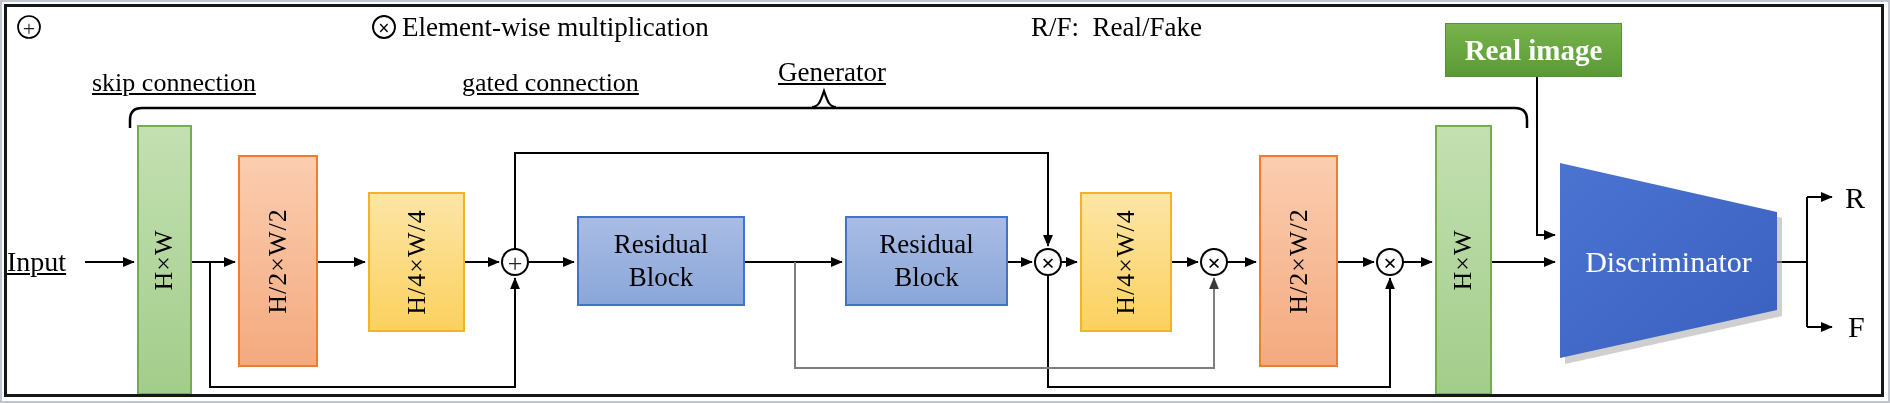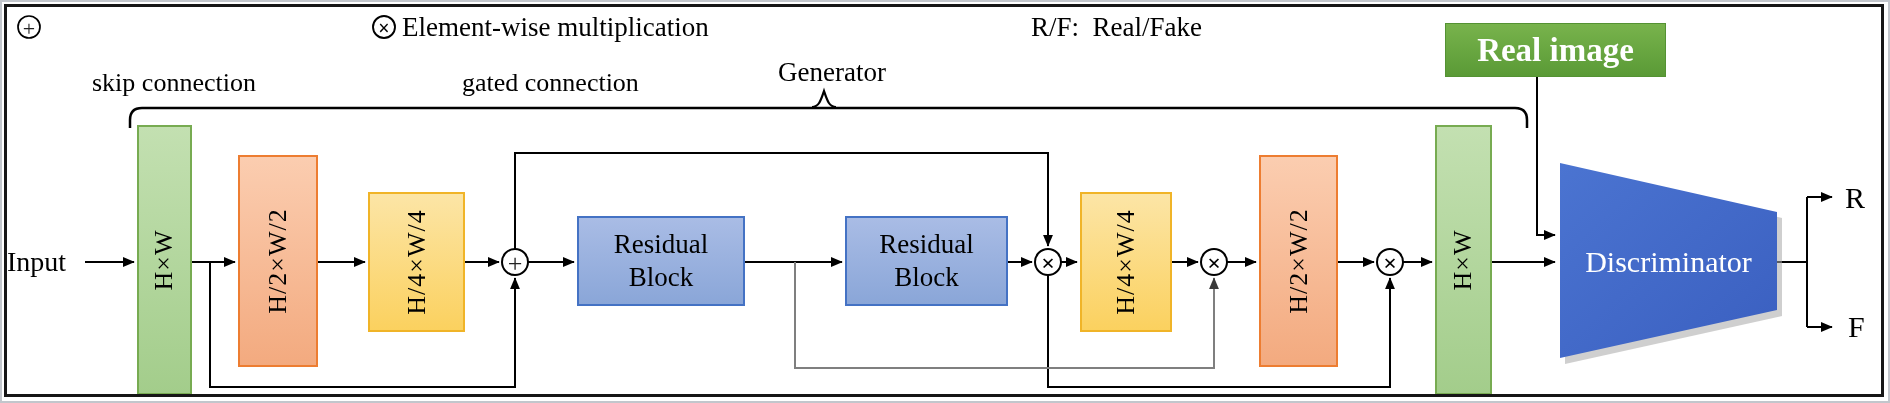--- a/index.html
+++ b/index.html
@@ -16,21 +16,21 @@
     position:absolute;left:4px;top:4px;right:6px;bottom:6px;
     border:3px solid #161616;
     pointer-events:none;
   }
   .outeredge{
     position:absolute;left:0;top:0;right:0;bottom:0;
     border:2px solid #c2c6cc;
     pointer-events:none;
   }
   .wires{position:absolute;left:0;top:0;}
-  .lbl{position:absolute;white-space:nowrap;}
+  .lbl{position:absolute;white-space:nowrap;text-decoration:underline;}
   .legend-item{
     position:absolute;top:11px;height:32px;
     display:flex;align-items:center;gap:5px;
     font-size:27px;
   }
   .pre{white-space:pre;}
   .box{
     position:absolute;box-sizing:border-box;
     border:2px solid #000;
     display:flex;align-items:center;justify-content:center;text-align:right;
@@ -40,25 +40,25 @@
     white-space:nowrap;
     font-size:26px;
     letter-spacing:1px;
   }
   .green {background:linear-gradient(180deg,#c3e0b1 0%,#a3cd8b 100%);border-color:#77ab51;}
   .orange{background:linear-gradient(180deg,#fbcdb0 0%,#f3aa7f 100%);border-color:#ed7d31;}
   .yellow{background:linear-gradient(180deg,#fce5a6 0%,#fbd15f 100%);border-color:#f0b428;}
   .residual{background:linear-gradient(180deg,#a9bce5 0%,#8aa6d8 100%);border-color:#4472c4;}
   .rbtext{display:flex;flex-direction:column;align-items:center;font-size:27px;line-height:1.22;}
   .realimg{
-    position:absolute;left:1445px;top:23px;width:221px;height:54px;
+    position:absolute;left:1445px;top:23px;width:177px;height:54px;
     background:linear-gradient(180deg,#78b34c 0%,#5a9a36 100%);
     border:1px solid #549233;box-sizing:border-box;
     display:flex;align-items:center;justify-content:center;
-    color:#fff;font-weight:bold;font-size:33px;
+    color:#fff;font-weight:bold;font-size:29px;
   }
   .disc-label{
     position:absolute;left:1560px;top:244px;width:217px;height:36px;
     display:flex;align-items:center;justify-content:center;
     color:#fff;font-size:30px;
   }
   .out-letter{position:absolute;font-size:30px;}
 </style>
 </head>
 <body>

